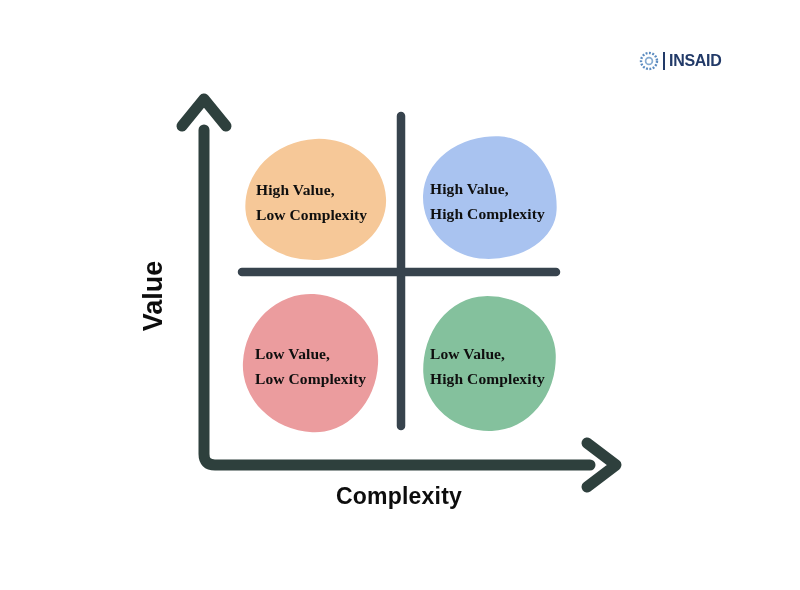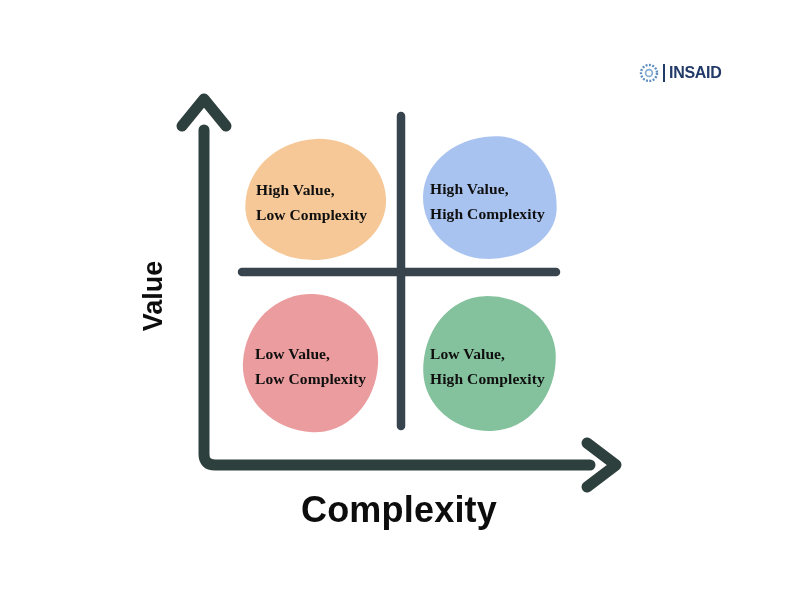--- a/index.html
+++ b/index.html
@@ -60,28 +60,28 @@
     font-weight: 700;
     color: #0d0d0d;
     white-space: nowrap;
   }
   .y-axis-label {
     left: 153px; top: 296px;
     transform: translate(-50%, -50%) rotate(-90deg);
     font-size: 27px;
   }
   .x-axis-label {
-    left: 399px; top: 510px;
+    left: 399px; top: 496px;
     transform: translate(-50%, -50%);
-    font-size: 36px;
+    font-size: 23px;
     letter-spacing: 0.2px;
   }
   .logo {
     position: absolute;
-    left: 639px; top: 60px;
+    left: 639px; top: 48px;
     height: 26px;
     display: flex;
     align-items: center;
     gap: 4px;
   }
   .logo-sep {
     width: 2px; height: 18px;
     background: #223a68;
   }
   .logo-brand {

